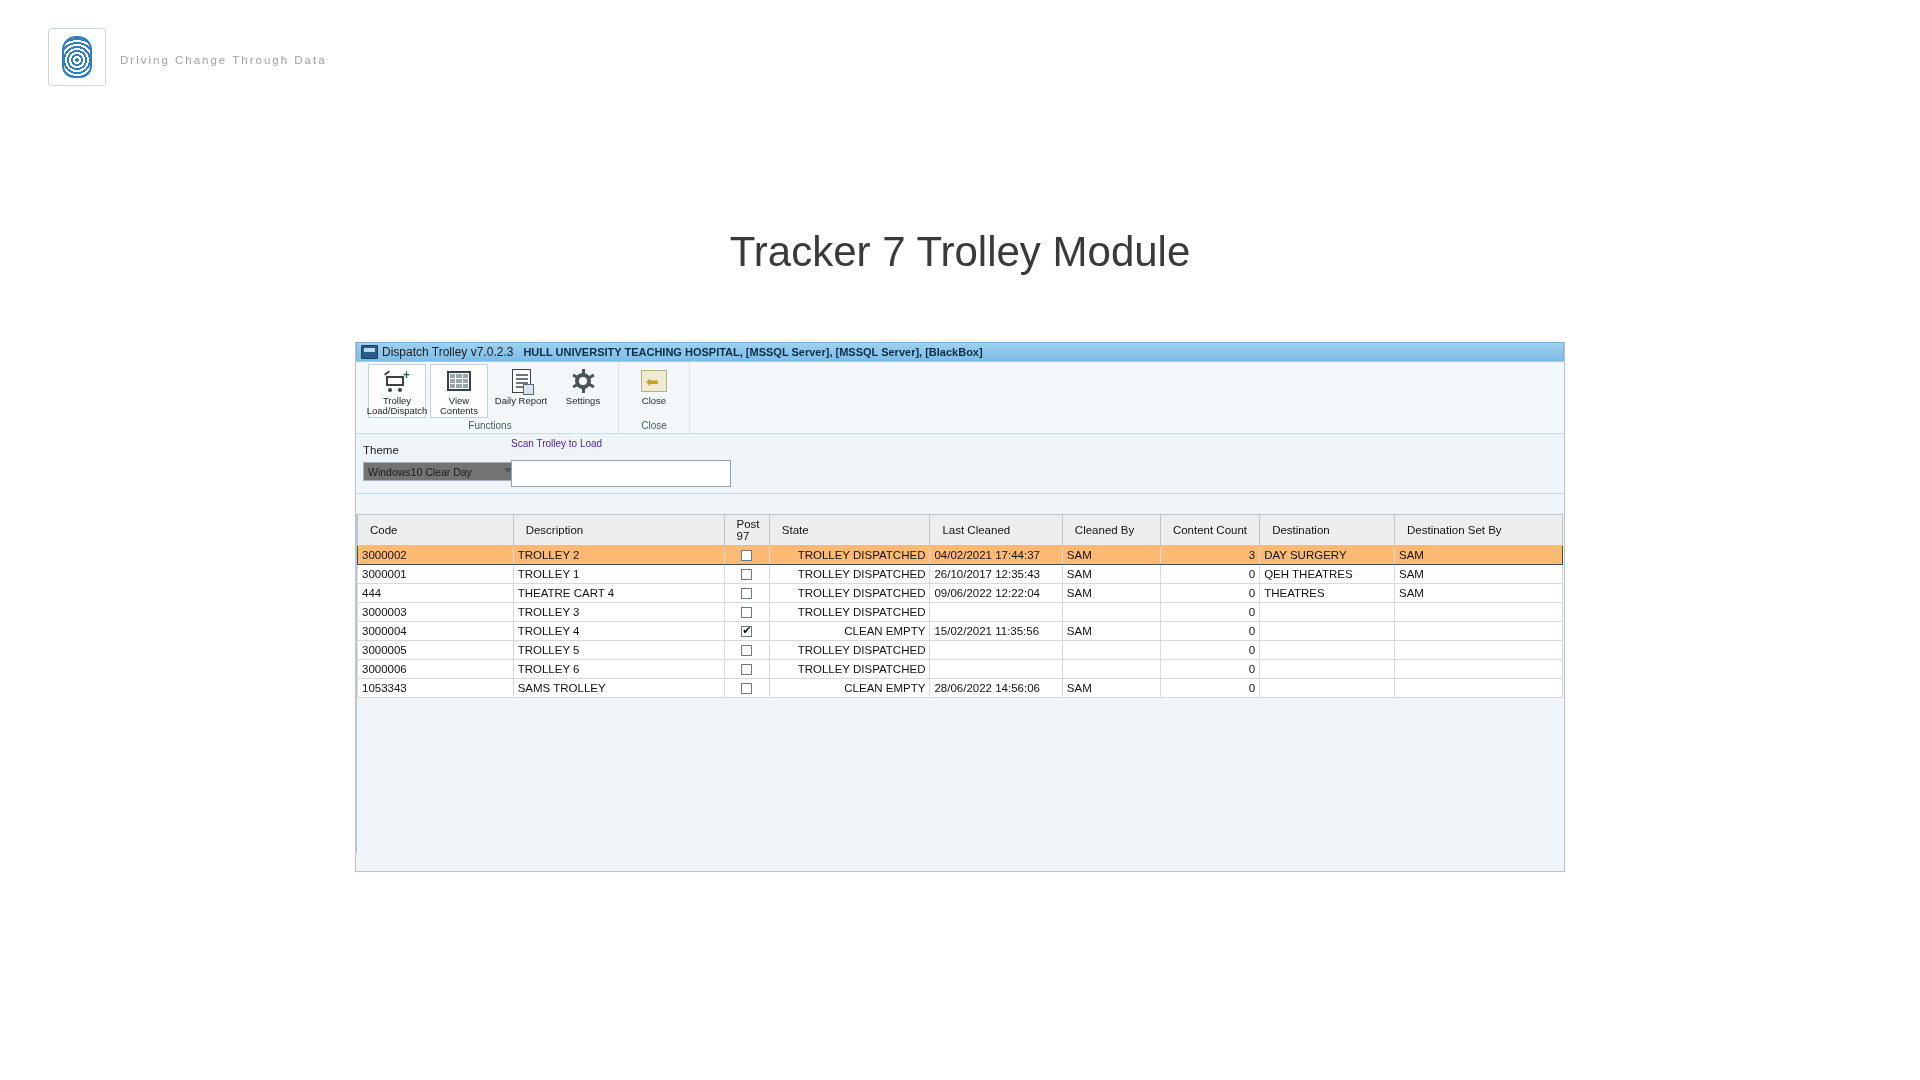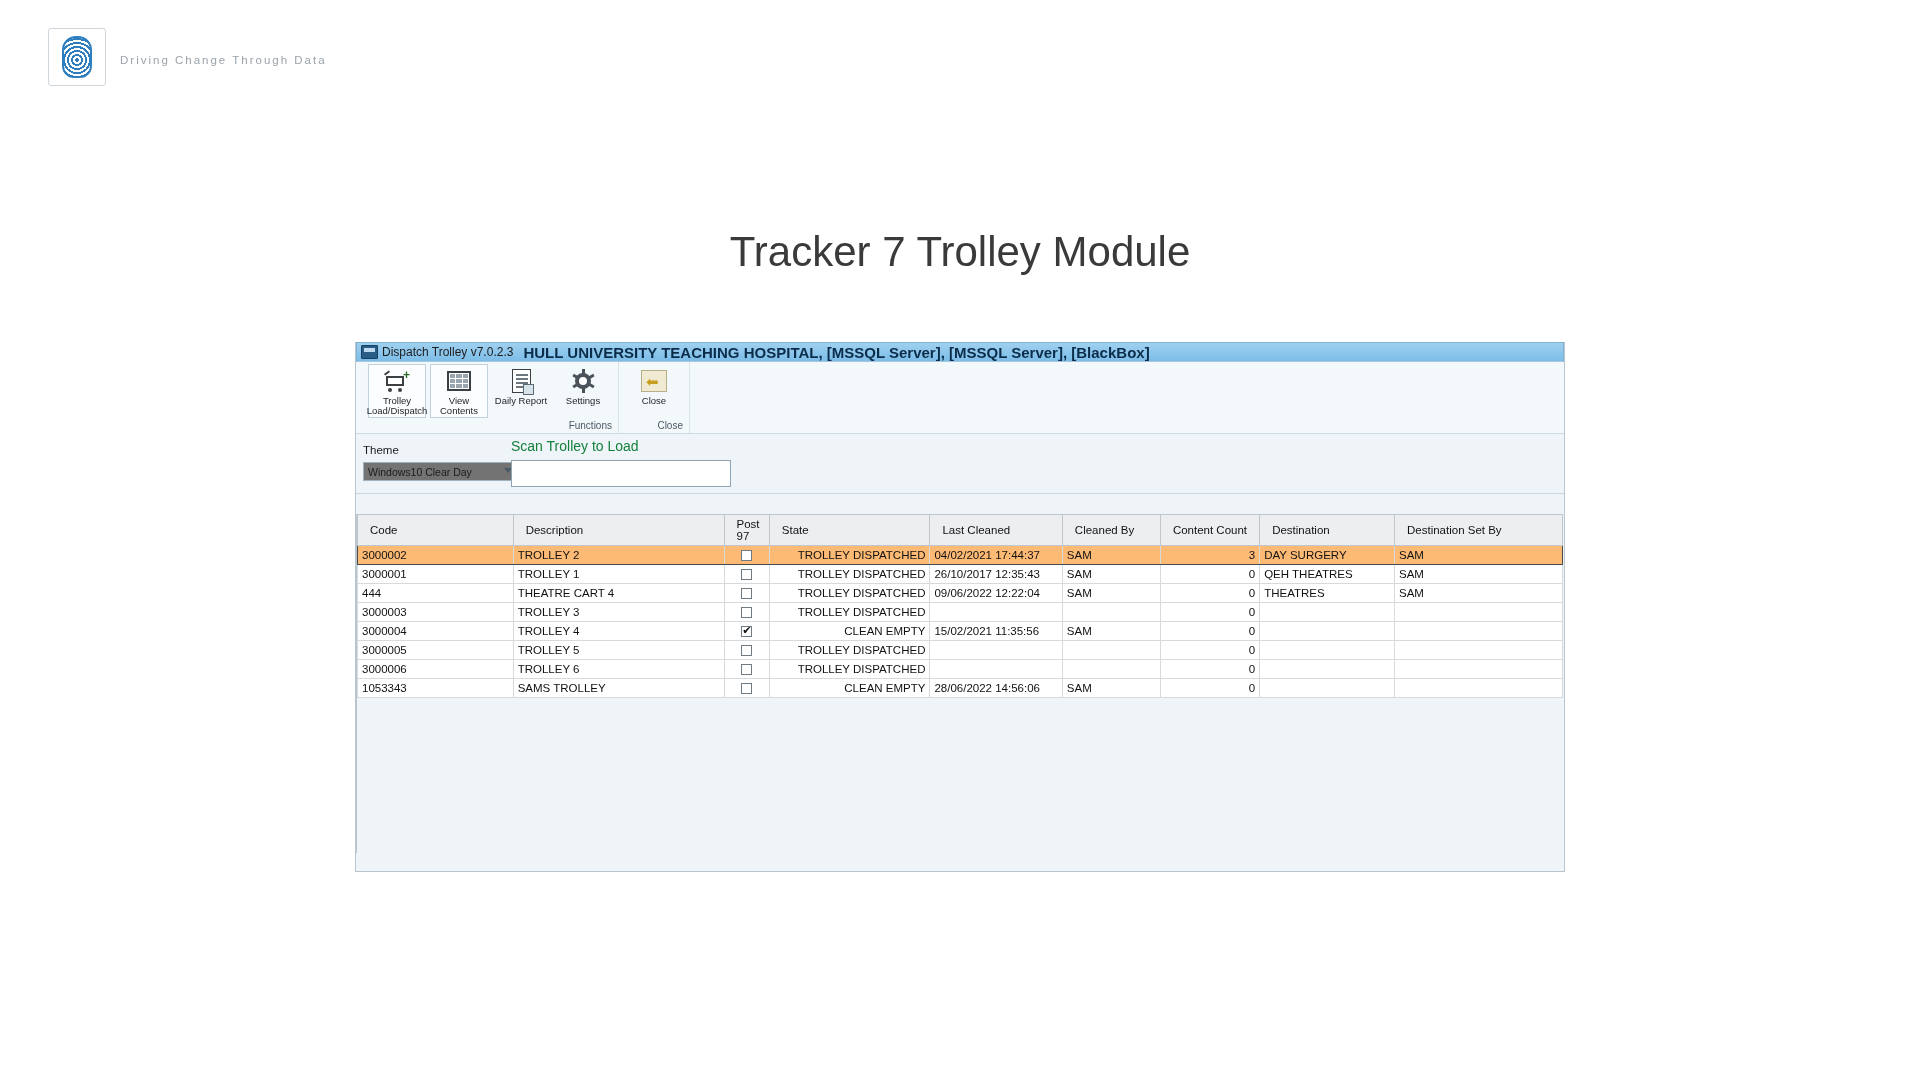--- a/index.html
+++ b/index.html
@@ -85,21 +85,21 @@
     content: "";
     position: absolute; left: 2px; top: 2px;
     width: 11px; height: 4px; background: #bcd9ef;
   }
   .titlebar .apptitle {
     font-size: 12px;
     color: #1d1d1d;
     padding-right: 10px;
   }
   .titlebar .dbtitle {
-    font-size: 15px;
+    font-size: 11px;
     color: #0b2d4a;
     font-weight: bold;
   }
 
   
   .ribbon {
     height: 72px;
     background: #f3f8fb;
     border-bottom: 1px solid #cddbe5;
     display: flex;
@@ -108,21 +108,21 @@
   }
   .rgroup {
     display: flex;
     flex-direction: column;
     justify-content: space-between;
     padding: 2px 6px 1px 6px;
     border-right: 1px solid #d8e3ea;
   }
   .rgroup-items { display: flex; align-items: flex-start; gap: 4px; }
   .rgroup-label {
-    text-align: right;
+    text-align: center;
     font-size: 10px;
     color: #4a5a66;
     padding-bottom: 1px;
   }
   .rbtn {
     width: 58px;
     min-height: 52px;
     border: 1px solid transparent;
     background: transparent;
     display: flex; flex-direction: column;
@@ -227,21 +227,21 @@
 
   
   .midbar {
     height: 60px;
     position: relative;
     background: #eef4f8;
     border-bottom: 1px solid #c9d7e1;
   }
   .scan-label {
     position: absolute; left: 155px; top: 4px;
-    font-size: 14px; color: #15803d;
+    font-size: 10px; color: #4c1d95;
   }
   .theme-label {
     position: absolute; left: 7px; top: 10px;
     font-size: 11.5px; color: #1b1b1b;
   }
   .theme-select {
     position: absolute; left: 7px; top: 28px;
     width: 153px; height: 19px;
     background: #737373;
     border: 1px solid #9fb2bf;

